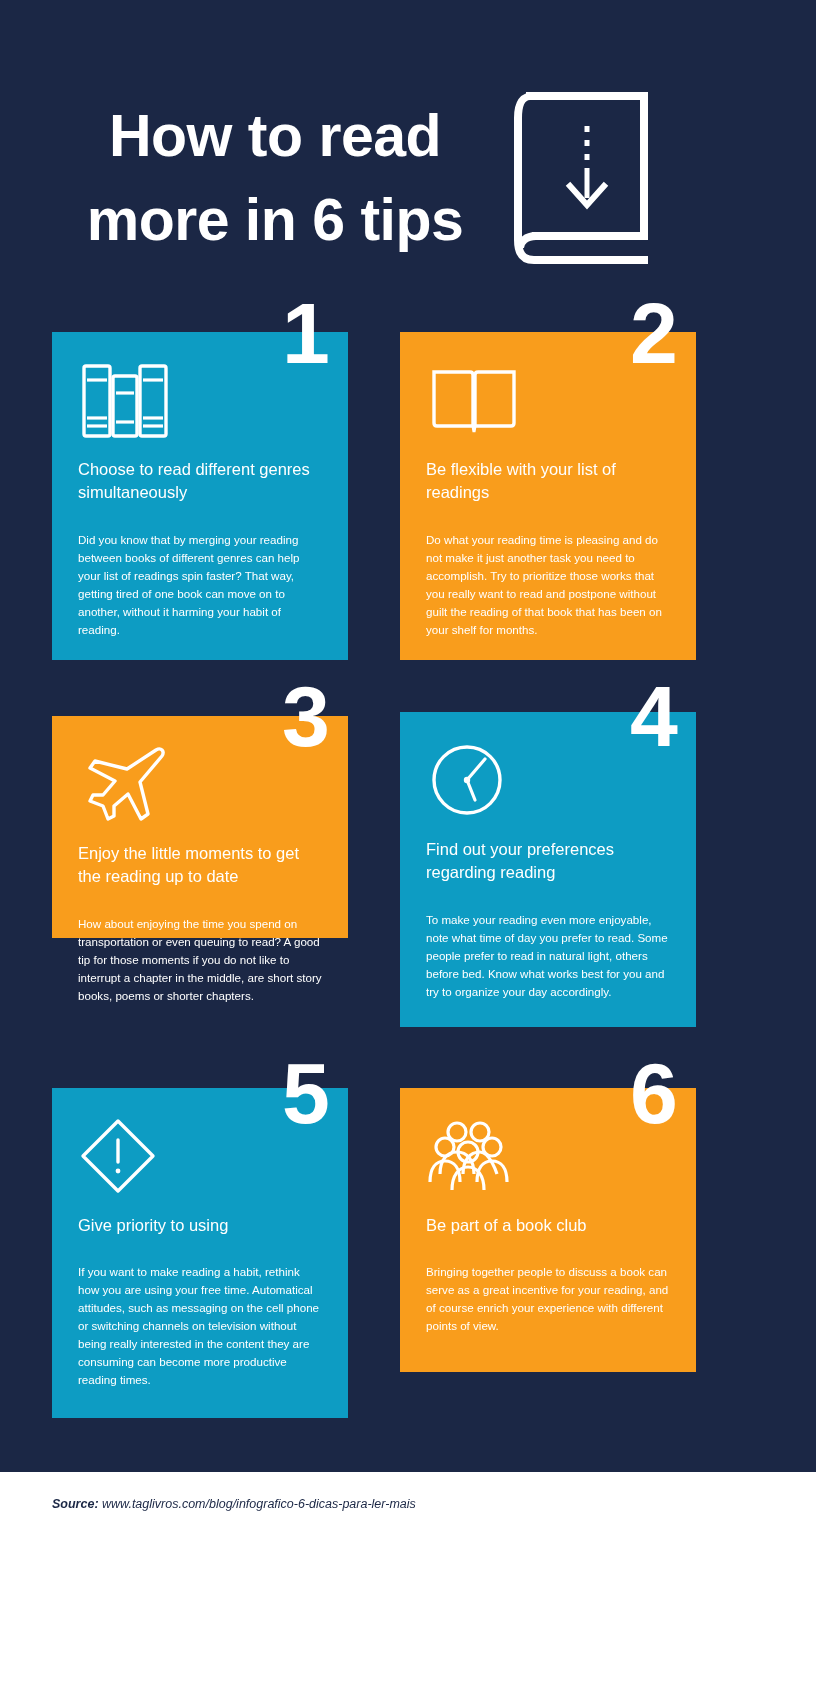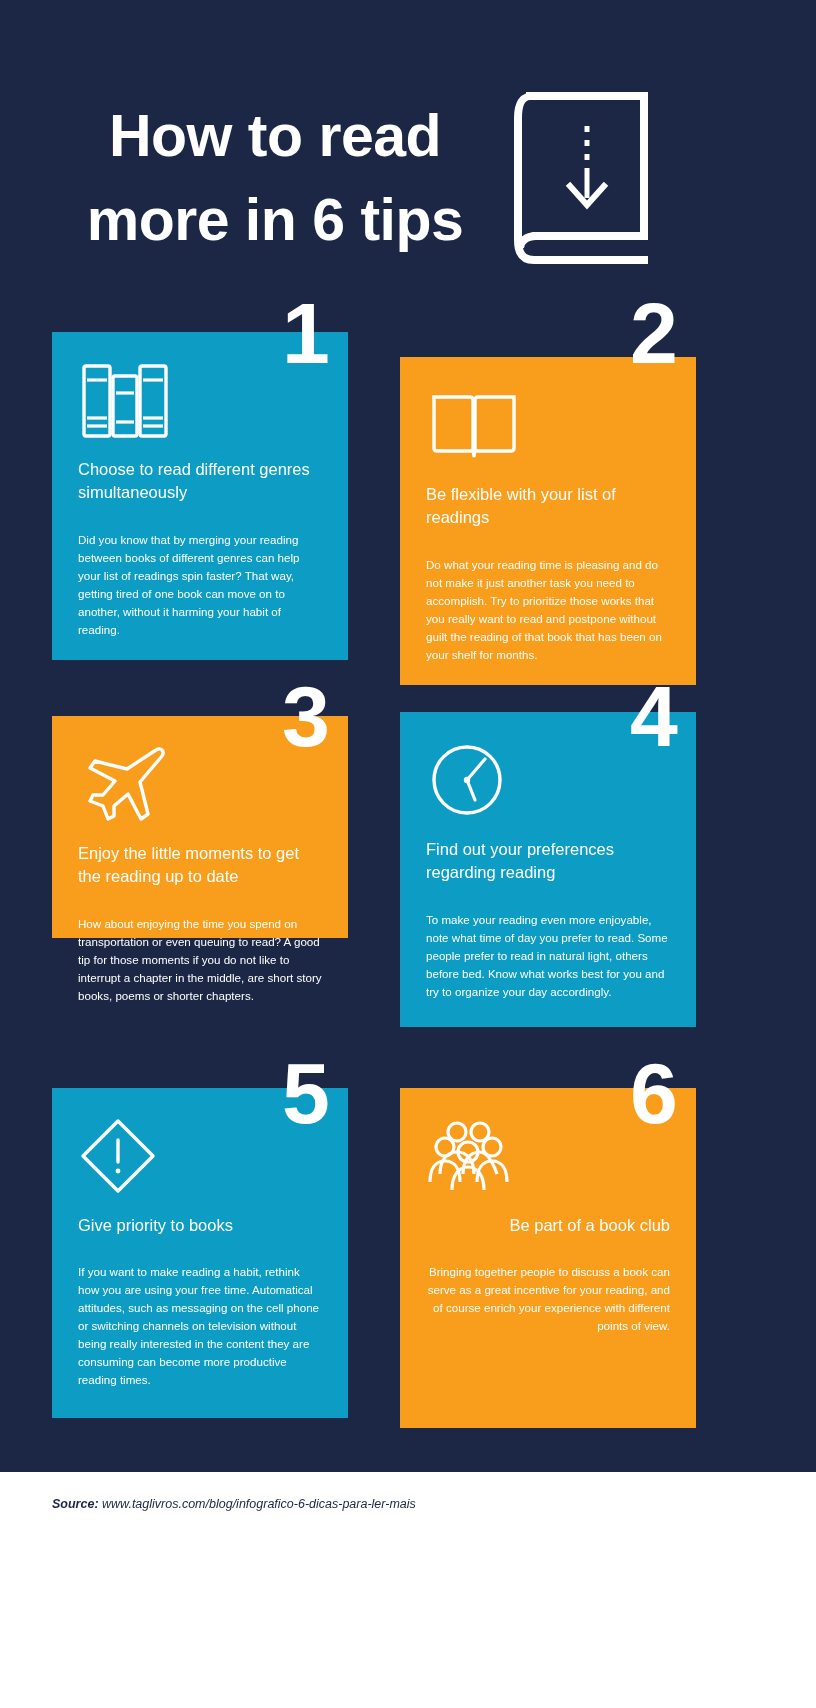--- a/index.html
+++ b/index.html
@@ -135,21 +135,21 @@
             <line x1="38" y1="62" x2="56" y2="62" stroke="#ffffff" stroke-width="3.2"></line>
             <line x1="65" y1="58" x2="85" y2="58" stroke="#ffffff" stroke-width="3.2"></line>
             <line x1="65" y1="66" x2="85" y2="66" stroke="#ffffff" stroke-width="3.2"></line>
           </svg>
         </span>
         <p class="card-title">Choose to read different genres simultaneously</p>
         <p class="card-body">Did you know that by merging your reading between books of different genres can help your list of readings spin faster? That way, getting tired of one book can move on to another, without it harming your habit of reading.</p>
       </div>
 
       <div class="num" style="left:630px;top:0px;">2</div>
-      <div class="card orange right" style="top:42px;height:328px;margin-top:25px;">
+      <div class="card orange right" style="top:42px;height:328px;">
         <span class="card-icon">
           <svg viewBox="0 0 96 80" width="96" height="80">
             <path d="M8 12 L44 12 C46 12 47 13 47 15 L47 66 L11 66 C9 66 8 65 8 63 Z" fill="none" stroke="#ffffff" stroke-width="3.4"></path>
             <path d="M88 12 L52 12 C50 12 49 13 49 15 L49 66 L85 66 C87 66 88 65 88 63 Z" fill="none" stroke="#ffffff" stroke-width="3.4"></path>
             <path d="M47 66 L48 72 L49 66" fill="none" stroke="#ffffff" stroke-width="3"></path>
           </svg>
         </span>
         <p class="card-title">Be flexible with your list of readings</p>
         <p class="card-body">Do what your reading time is pleasing and do not make it just another task you need to accomplish. Try to prioritize those works that you really want to read and postpone without guilt the reading of that book that has been on your shelf for months.</p>
       </div>
@@ -185,26 +185,26 @@
     <div class="row" style="height:380px;">
       <div class="num" style="left:282px;top:0px;">5</div>
       <div class="card cyan left" style="top:38px;height:330px;">
         <span class="card-icon">
           <svg viewBox="0 0 96 80" width="96" height="80">
             <path d="M40 5 L75 40 L40 75 L5 40 Z" fill="none" stroke="#ffffff" stroke-width="3.4" stroke-linejoin="round"></path>
             <line x1="40" y1="24" x2="40" y2="46" stroke="#ffffff" stroke-width="3.4" stroke-linecap="round"></line>
             <circle cx="40" cy="55" r="2.4" fill="#ffffff"></circle>
           </svg>
         </span>
-        <p class="card-title">Give priority to books</p>
+        <p class="card-title">Give priority to using</p>
         <p class="card-body">If you want to make reading a habit, rethink how you are using your free time. Automatical attitudes, such as messaging on the cell phone or switching channels on television without being really interested in the content they are consuming can become more productive reading times.</p>
       </div>
 
       <div class="num" style="left:630px;top:0px;">6</div>
-      <div class="card orange right" style="top:38px;height:340px;text-align:right;">
+      <div class="card orange right" style="top:38px;height:284px;">
         <span class="card-icon">
           <svg viewBox="0 0 96 80" width="96" height="80">
             <circle cx="31" cy="16" r="9" fill="none" stroke="#ffffff" stroke-width="3.2"></circle>
             <circle cx="54" cy="16" r="9" fill="none" stroke="#ffffff" stroke-width="3.2"></circle>
             <path d="M14 58 C14 44 21 36 31 36 C41 36 48 44 48 58" fill="none" stroke="#ffffff" stroke-width="3.2"></path>
             <path d="M37 58 C37 44 44 36 54 36 C64 36 71 58 71 58" fill="none" stroke="#ffffff" stroke-width="3.2"></path>
             <circle cx="19" cy="31" r="9" fill="none" stroke="#ffffff" stroke-width="3.2"></circle>
             <circle cx="66" cy="31" r="9" fill="none" stroke="#ffffff" stroke-width="3.2"></circle>
             <path d="M4 66 C4 52 10 45 19 45 C28 45 34 52 34 66" fill="none" stroke="#ffffff" stroke-width="3.2"></path>
             <path d="M51 66 C51 52 57 45 66 45 C75 45 81 52 81 66" fill="none" stroke="#ffffff" stroke-width="3.2"></path>

